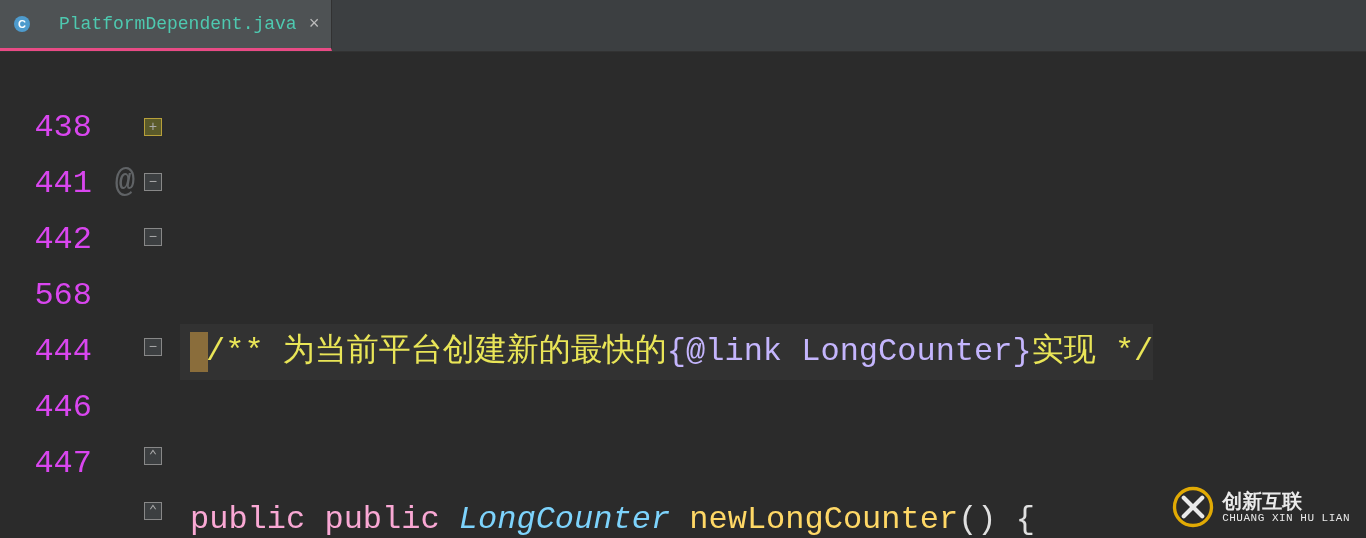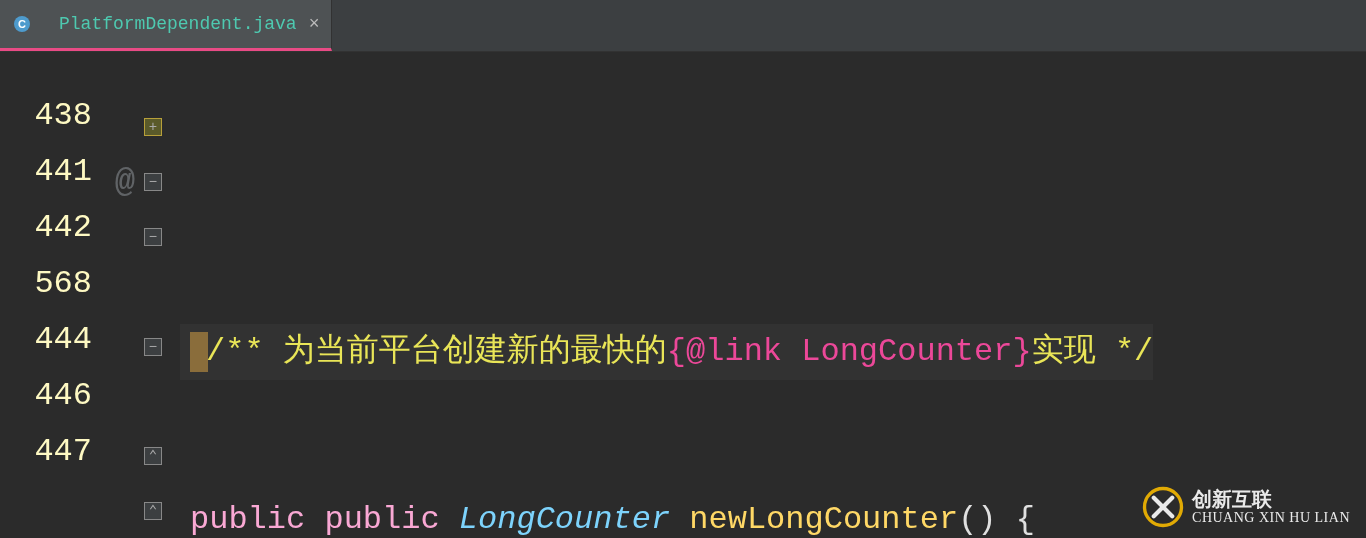--- a/index.html
+++ b/index.html
@@ -54,23 +54,23 @@
     .editor {
       display: flex;
       height: calc(100% - 52px);
       background: #2b2b2b;
       font-size: 32px;
       line-height: 56px;
     }
     .line-numbers {
       width: 110px;
       text-align: right;
-      color: #fef9c3;
+      color: #d946ef;
       padding-right: 18px;
-      padding-top: 6px;
+      padding-top: 18px;
       user-select: none;
     }
     .line-numbers div {
       display: flex;
       justify-content: flex-end;
       align-items: center;
     }
     .gutter {
       width: 70px;
       padding-top: 18px;
@@ -123,21 +123,21 @@
     }
     .cursor-line {
       display: inline-block;
       width: 18px;
       height: 40px;
       background: #8a6d3b;
       vertical-align: middle;
       margin-right: -2px;
     }
     .doc-comment { color: #e9e557; }
-    .doc-tag { color: #ec4899; }
+    .doc-tag { color: #c4b5fd; }
     .keyword { color: #f9a8d4; }
     .classname { color: #7dd3fc; font-style: italic; }
     .method-decl { color: #ffd866; }
     .brace { color: #e0e0e0; }
     .paren { color: #e0e0e0; }
     .watermark {
       position: absolute;
       right: 16px;
       bottom: 10px;
       display: flex;
@@ -155,22 +155,22 @@
       line-height: 1.1;
     }
     .watermark-cn {
       color: #fff;
       font-size: 20px;
       font-weight: bold;
       font-family: Liberation Serif, serif;
     }
     .watermark-en {
       color: #fff;
-      font-size: 14px;
-      font-family: Liberation Serif, serif;
+      font-size: 11px;
+      font-family: Liberation Mono, monospace;
       letter-spacing: 0.5px;
     }
     .half-row {
       height: 30px;
     }
   </style>
 </head>
 <body>
 
 <div class="tab-bar">

